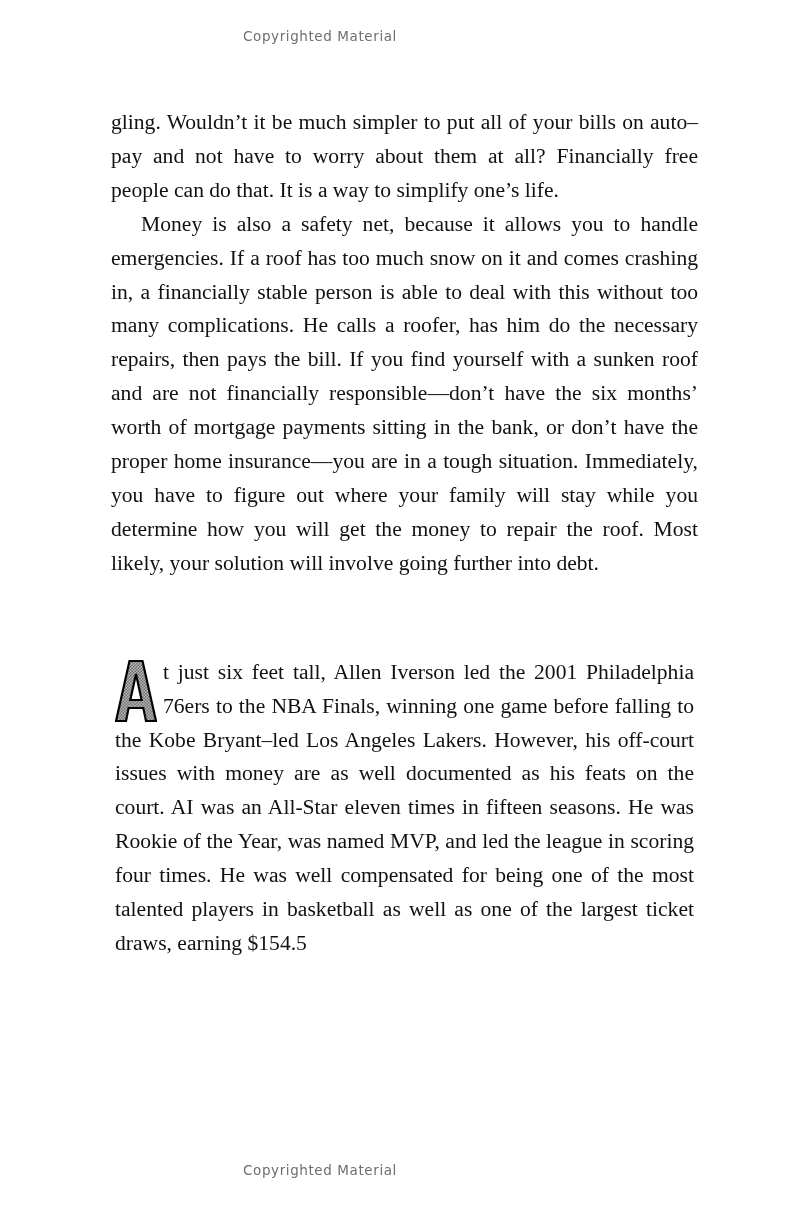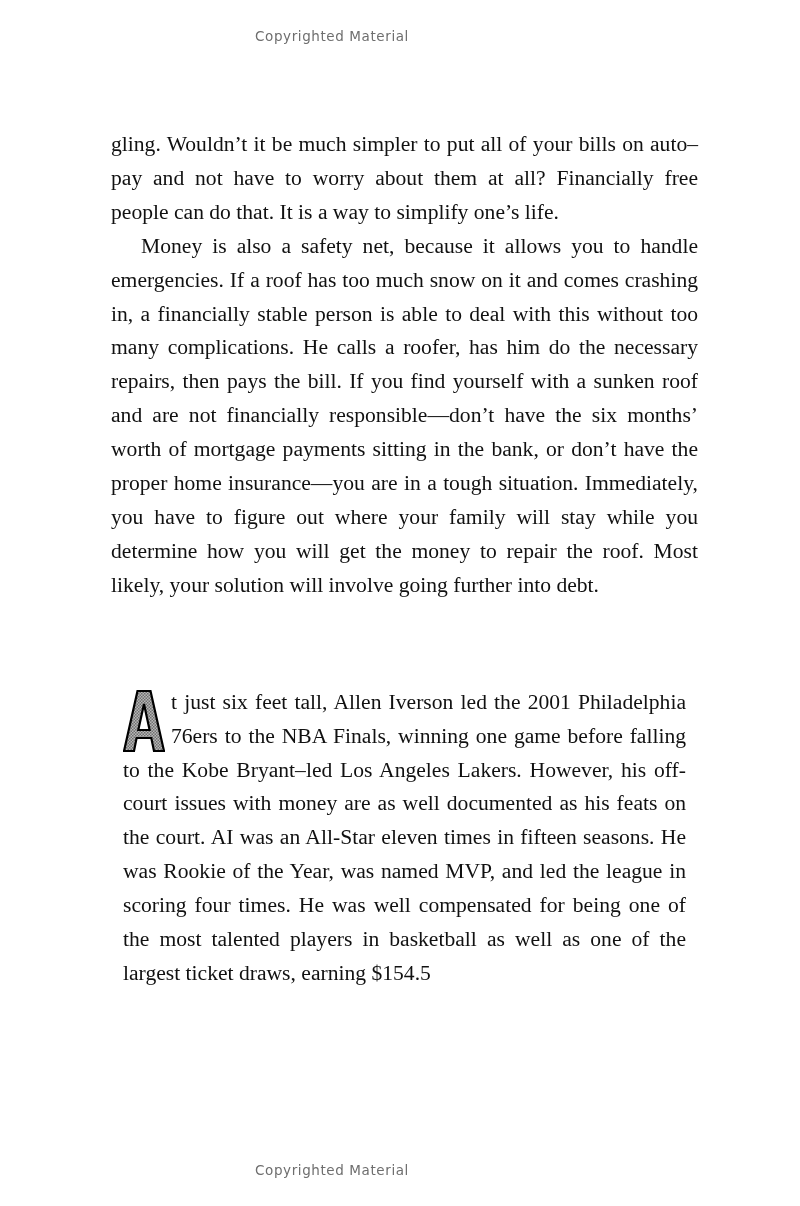--- a/index.html
+++ b/index.html
@@ -19,21 +19,21 @@
 
   .page {
     position: absolute;
     inset: 0;
     background: #ffffff;
   }
 
   
   .watermark {
     position: absolute;
-    left: 12px;
+    left: 0;
     width: 640px;
     text-align: center;
     font-family: "DejaVu Sans", sans-serif;
     font-size: 13.5px;
     letter-spacing: 0.6px;
     color: #6e6e6e;
     user-select: none;
   }
   .watermark-top { top: 28px; }
   .watermark-bottom { top: 1162px; }
@@ -65,39 +65,39 @@
     font-weight: bold;
     color: #1a1a1a;
     transform: scaleX(0.90);
     transform-origin: right center;
   }
 
   
   .text-column {
     position: absolute;
     left: 111px;
-    top: 128px;
+    top: 106px;
     width: 587px;
   }
   .para {
     margin: 0;
     font-size: 21.6px;
     line-height: 33.9px;
     text-align: justify;
     text-justify: inter-word;
     hyphens: none;
     color: #111111;
   }
   .para.indent { text-indent: 30px; }
 
   
   .section-gap { height: 71px; }
 
   .dropcap-para {
-    margin: 12px;
+    margin: 4px;
     font-size: 21.6px;
     line-height: 33.9px;
     text-align: justify;
     color: #111111;
     position: relative;
   }
   .dropcap {
     float: left;
     width: 42px;
     height: 62px;

